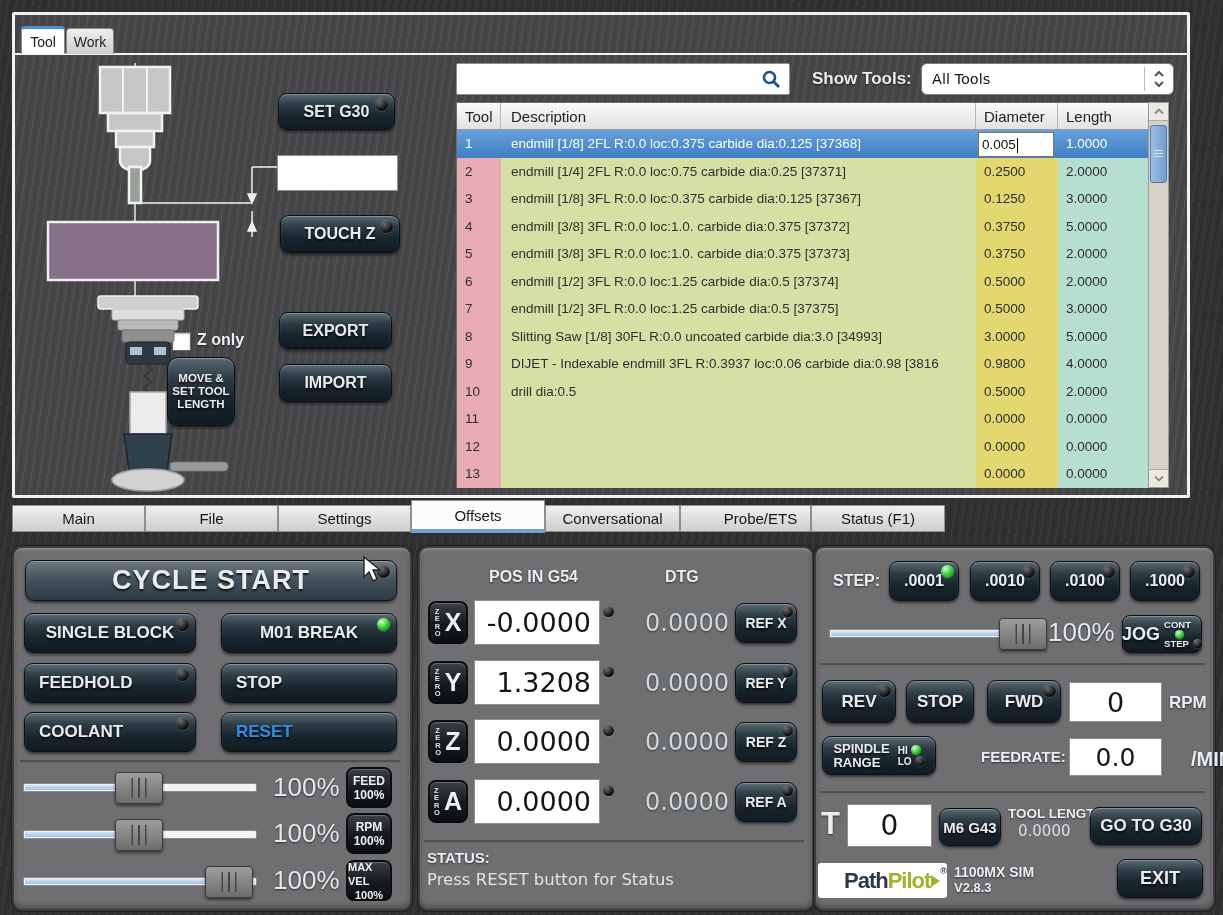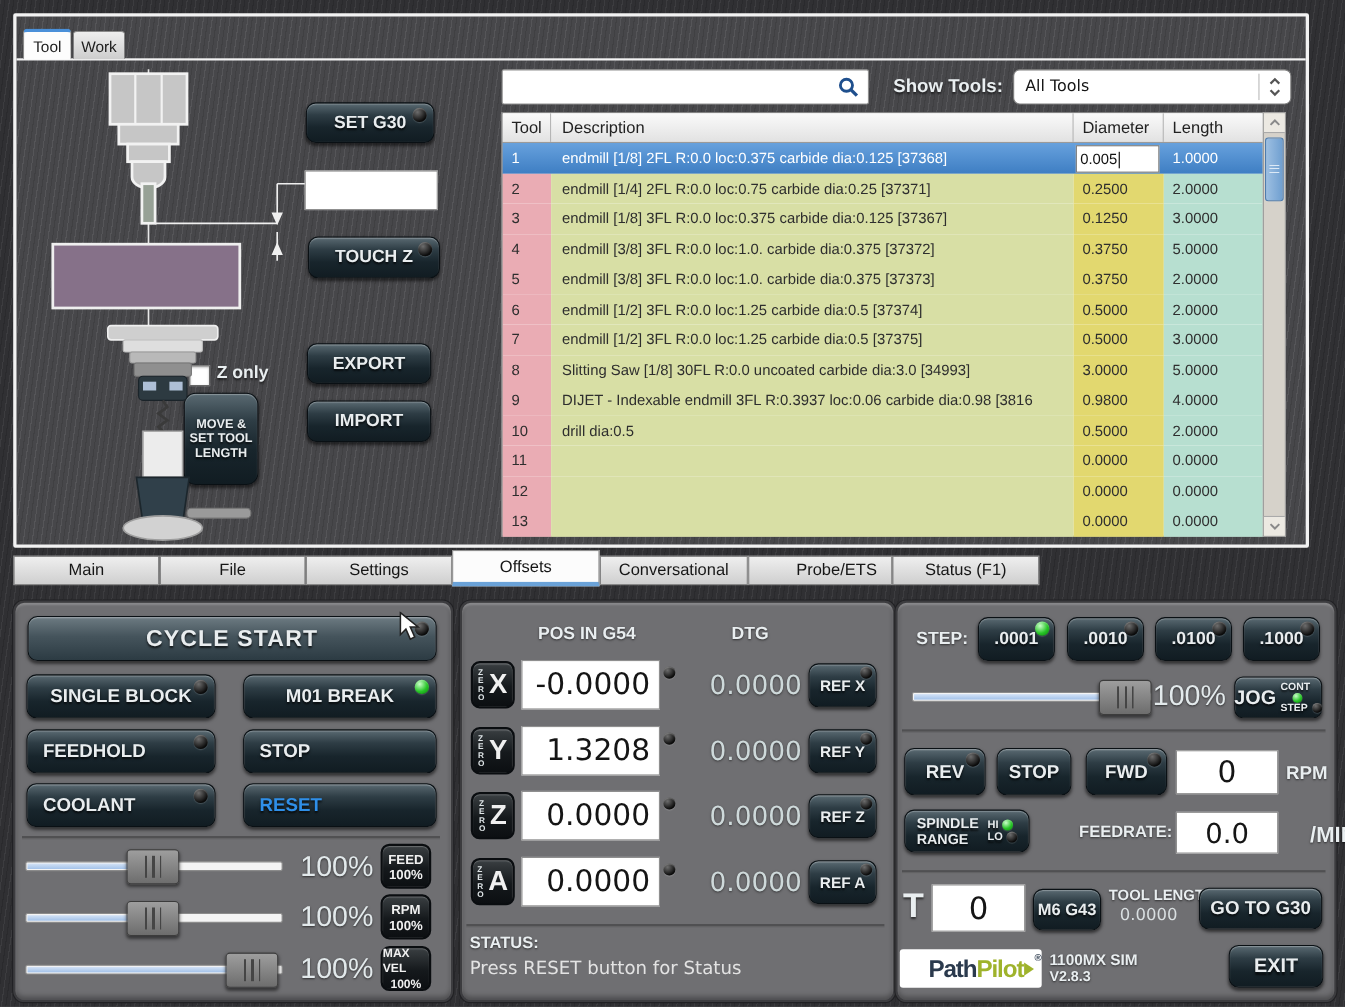--- a/index.html
+++ b/index.html
@@ -116,21 +116,21 @@
   <span>EXPORT</span>
 </div>
 <div class="abs btn" style="left:279px;top:364px;width:113px;height:38px;font-size:16px;">
   <span>IMPORT</span>
 </div>
 
 <div class="abs" style="left:172px;top:332px;width:17px;height:17px;background:#fff;border:1px solid #666;box-shadow:inset 0 1px 2px rgba(0,0,0,.3);"></div>
 <div class="abs wlabel" style="left:197px;top:331px;font-size:16px;">
   <span>Z only</span>
 </div>
-<div class="abs btn" style="left:167px;top:357px;width:68px;height:84px;font-size:11.5px;flex-direction:column;line-height:13px;border-radius:11px;">
+<div class="abs btn" style="left:167px;top:357px;width:68px;height:69px;font-size:11.5px;flex-direction:column;line-height:13px;border-radius:11px;">
   <span>MOVE &amp;</span>
   <span>SET TOOL</span>
   <span>LENGTH</span>
 </div>
 
 <svg class="abs" style="left:90px;top:292px;" width="150" height="200" viewBox="0 0 150 200">
   <rect x="8" y="4" width="100" height="13" rx="3" fill="#cfcfcf" stroke="#efefef" stroke-width="1.5"></rect>
   <rect x="22" y="17" width="72" height="11" rx="2" fill="#dedede" stroke="#bbb"></rect>
   <rect x="28" y="28" width="60" height="10" rx="2" fill="#b9b9b9" stroke="#999"></rect>
   <rect x="32" y="38" width="52" height="12" rx="2" fill="#8f8f8f" stroke="#777"></rect>
@@ -295,21 +295,21 @@
   </div>
 <div class="abs nav-tab" style="left:680px;top:505px;width:131px;height:27px;padding-left:30px;">
     <span>Probe/ETS</span>
   </div>
 <div class="abs nav-tab" style="left:811px;top:505px;width:134px;height:27px;">
     <span>Status (F1)</span>
   </div>
 
 <div class="abs panel" style="left:12px;top:546px;width:396px;height:361px;"></div>
 
-<div class="abs btn" style="left:25px;top:560px;width:372px;height:41px;font-size:21px;letter-spacing:1px;background:linear-gradient(180deg,#6d7b82 0%,#45545c 45%,#2c3b43 100%);">
+<div class="abs btn" style="left:25px;top:560px;width:372px;height:41px;font-size:27px;letter-spacing:1px;background:linear-gradient(180deg,#6d7b82 0%,#45545c 45%,#2c3b43 100%);">
   <span>CYCLE START</span>
   <span class="led corner"></span>
 </div>
 <svg class="abs" style="left:362px;top:556px;z-index:9;" width="24" height="28" viewBox="0 0 24 28">
   <polygon points="2,1 2,21 7,16 11,25 15,23 11,14 18,14" fill="#fff" stroke="#222" stroke-width="1.4"></polygon>
 </svg>
 
 <div class="abs btn" style="left:24px;top:613px;width:172px;height:40px;font-size:17px;">
   <span>SINGLE BLOCK</span>
   <span class="led corner"></span>

